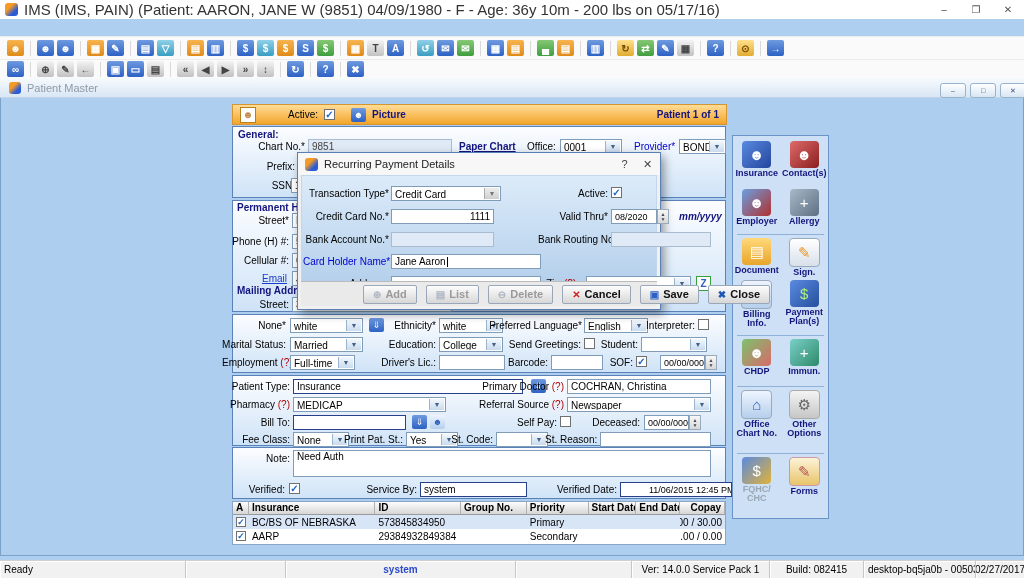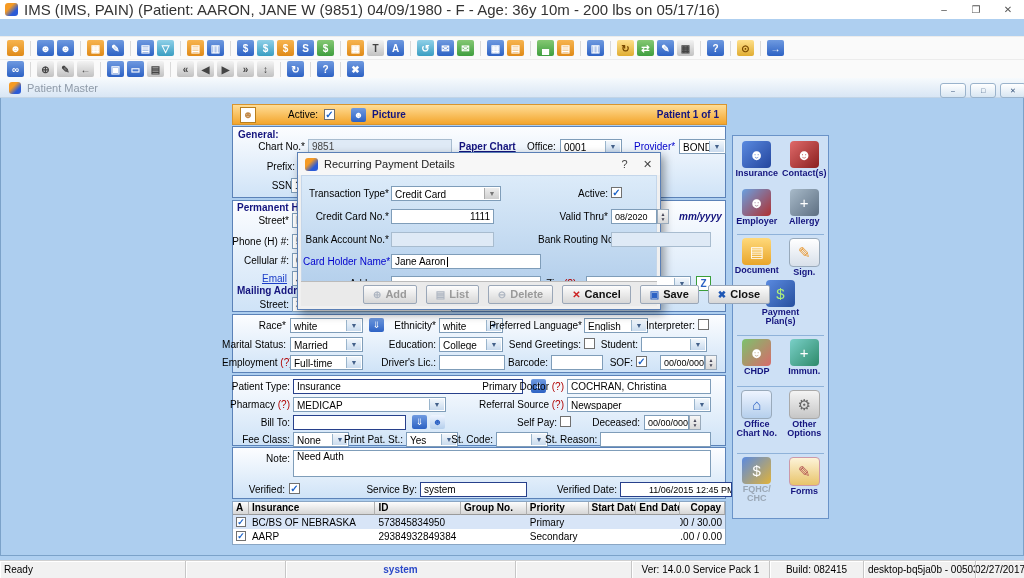--- a/index.html
+++ b/index.html
@@ -223,21 +223,21 @@
   <span class="abs fld" style="left:292px;top:234px;width:160px;z-index:6;">5</span>
   <span class="abs lbl ral" style="left:233px;top:255px;width:56px;z-index:6;">Cellular #:</span>
   <span class="abs fld" style="left:292px;top:253px;width:160px;z-index:6;">6</span>
   <span class="abs link" style="left:262px;top:273px;font-weight:normal;z-index:6;">Email</span>
   <span class="abs fld" style="left:292px;top:271px;width:160px;z-index:6;">J</span>
   <span class="abs sec" style="left:237px;top:285px;z-index:6;">Mailing Address:</span>
   <span class="abs lbl ral" style="left:250px;top:299px;width:39px;z-index:6;">Street:</span>
   <span class="abs fld" style="left:292px;top:297px;width:160px;z-index:6;">3</span>
 
   <div class="abs panel" style="left:232px;top:314px;width:494px;height:59px;z-index:5;"></div>
-  <span class="abs lbl ral" style="left:240px;top:320px;width:46px;z-index:6;">Race*</span>
+  <span class="abs lbl ral" style="left:240px;top:320px;width:46px;z-index:6;">None*</span>
   <span class="abs combo" style="left:290px;top:318px;width:73px;z-index:6;">
       <span class="cv">white</span>
       <span class="da">▼</span>
     </span>
   <span class="abs dicon" style="left:369px;top:318px;z-index:6;">⇓</span>
   <span class="abs lbl ral" style="left:380px;top:320px;width:56px;z-index:6;">Ethnicity*</span>
   <span class="abs combo" style="left:439px;top:318px;width:64px;z-index:6;">
       <span class="cv">white</span>
       <span class="da">▼</span>
     </span>
@@ -259,21 +259,21 @@
       <span class="da">▼</span>
     </span>
   <span class="abs lbl ral" style="left:505px;top:339px;width:76px;z-index:6;">Send Greetings:</span>
   <span class="abs cb" style="left:584px;top:338px;z-index:6;"></span>
   <span class="abs lbl ral" style="left:600px;top:339px;width:38px;z-index:6;">Student:</span>
   <span class="abs combo" style="left:641px;top:337px;width:66px;z-index:6;">
       <span class="cv"></span>
       <span class="da">▼</span>
     </span>
   <span class="abs lbl" style="left:222px;top:357px;z-index:6;"><span>Employment</span> <span class="q">(?)</span></span>
-  <span class="abs combo" style="left:290px;top:355px;width:73px;z-index:6;">
+  <span class="abs combo" style="left:290px;top:355px;width:65px;z-index:6;">
       <span class="cv">Full-time</span>
       <span class="da">▼</span>
     </span>
   <span class="abs lbl ral" style="left:375px;top:357px;width:61px;z-index:6;">Driver's Lic.:</span>
   <span class="abs fld" style="left:439px;top:355px;width:66px;z-index:6;"></span>
   <span class="abs lbl ral" style="left:505px;top:357px;width:43px;z-index:6;">Barcode:</span>
   <span class="abs fld" style="left:551px;top:355px;width:52px;z-index:6;"></span>
   <span class="abs lbl ral" style="left:605px;top:357px;width:28px;z-index:6;">SOF:</span>
   <span class="abs cb on" style="left:636px;top:356px;z-index:6;">✓</span>
   <span class="abs fld" style="left:660px;top:355px;width:45px;font-size:9px;z-index:6;">00/00/0000</span>
@@ -401,20 +401,24 @@
       <span class="sbitem">
           <span class="sbico si-doc">▤</span>
           <span class="sblab">Document</span>
         </span>
       <span class="sbitem">
           <span class="sbico si-sig">✎</span>
           <span class="sblab">Sign.</span>
         </span>
     </div>
     <div class="sbrow" style="height:52px;">
+      <span class="sbitem">
+          <span class="sbico si-bil">▦</span>
+          <span class="sblab">Billing Info.</span>
+        </span>
       <span class="sbitem">
           <span class="sbico si-pay">$</span>
           <span class="sblab">Payment Plan(s)</span>
         </span>
     </div>
     <div class="sbdiv"></div>
     <div class="sbrow" style="height:44px;">
       <span class="sbitem">
           <span class="sbico si-chd">☻</span>
           <span class="sblab">CHDP</span>

